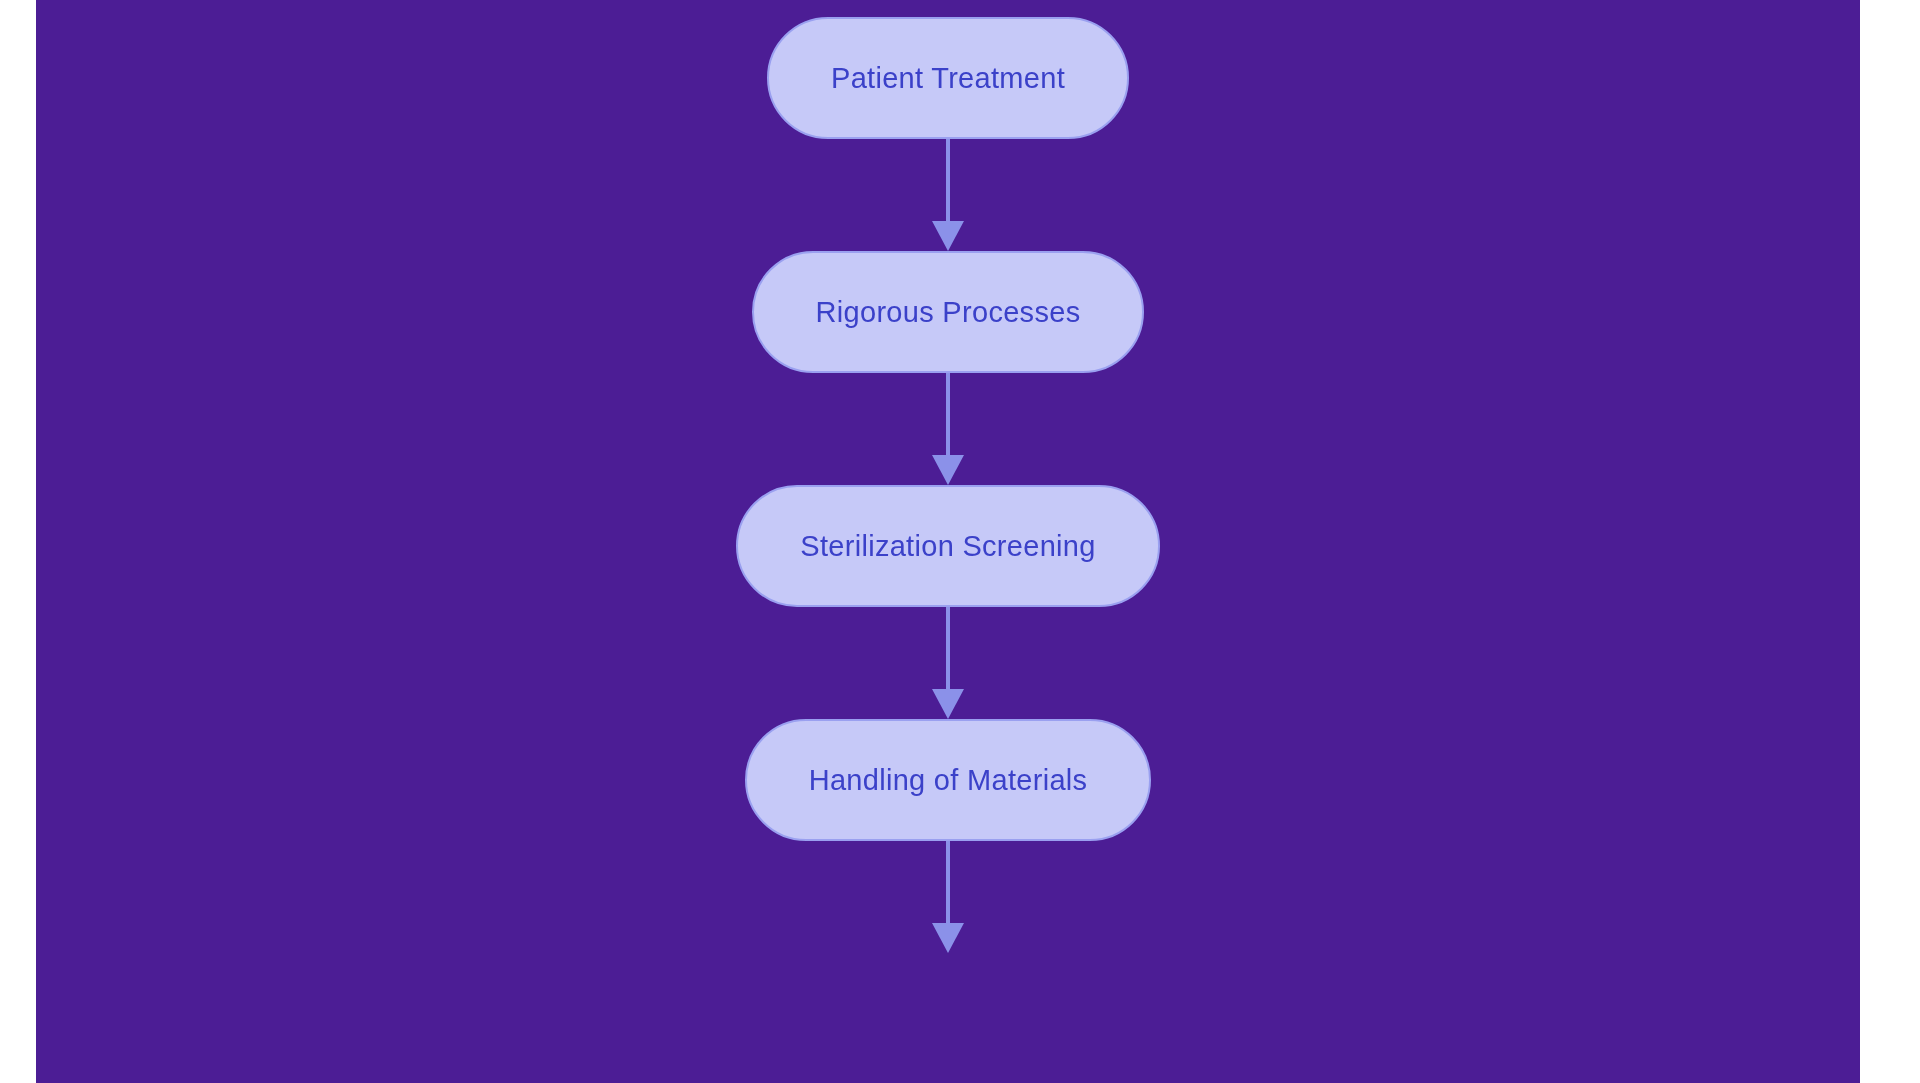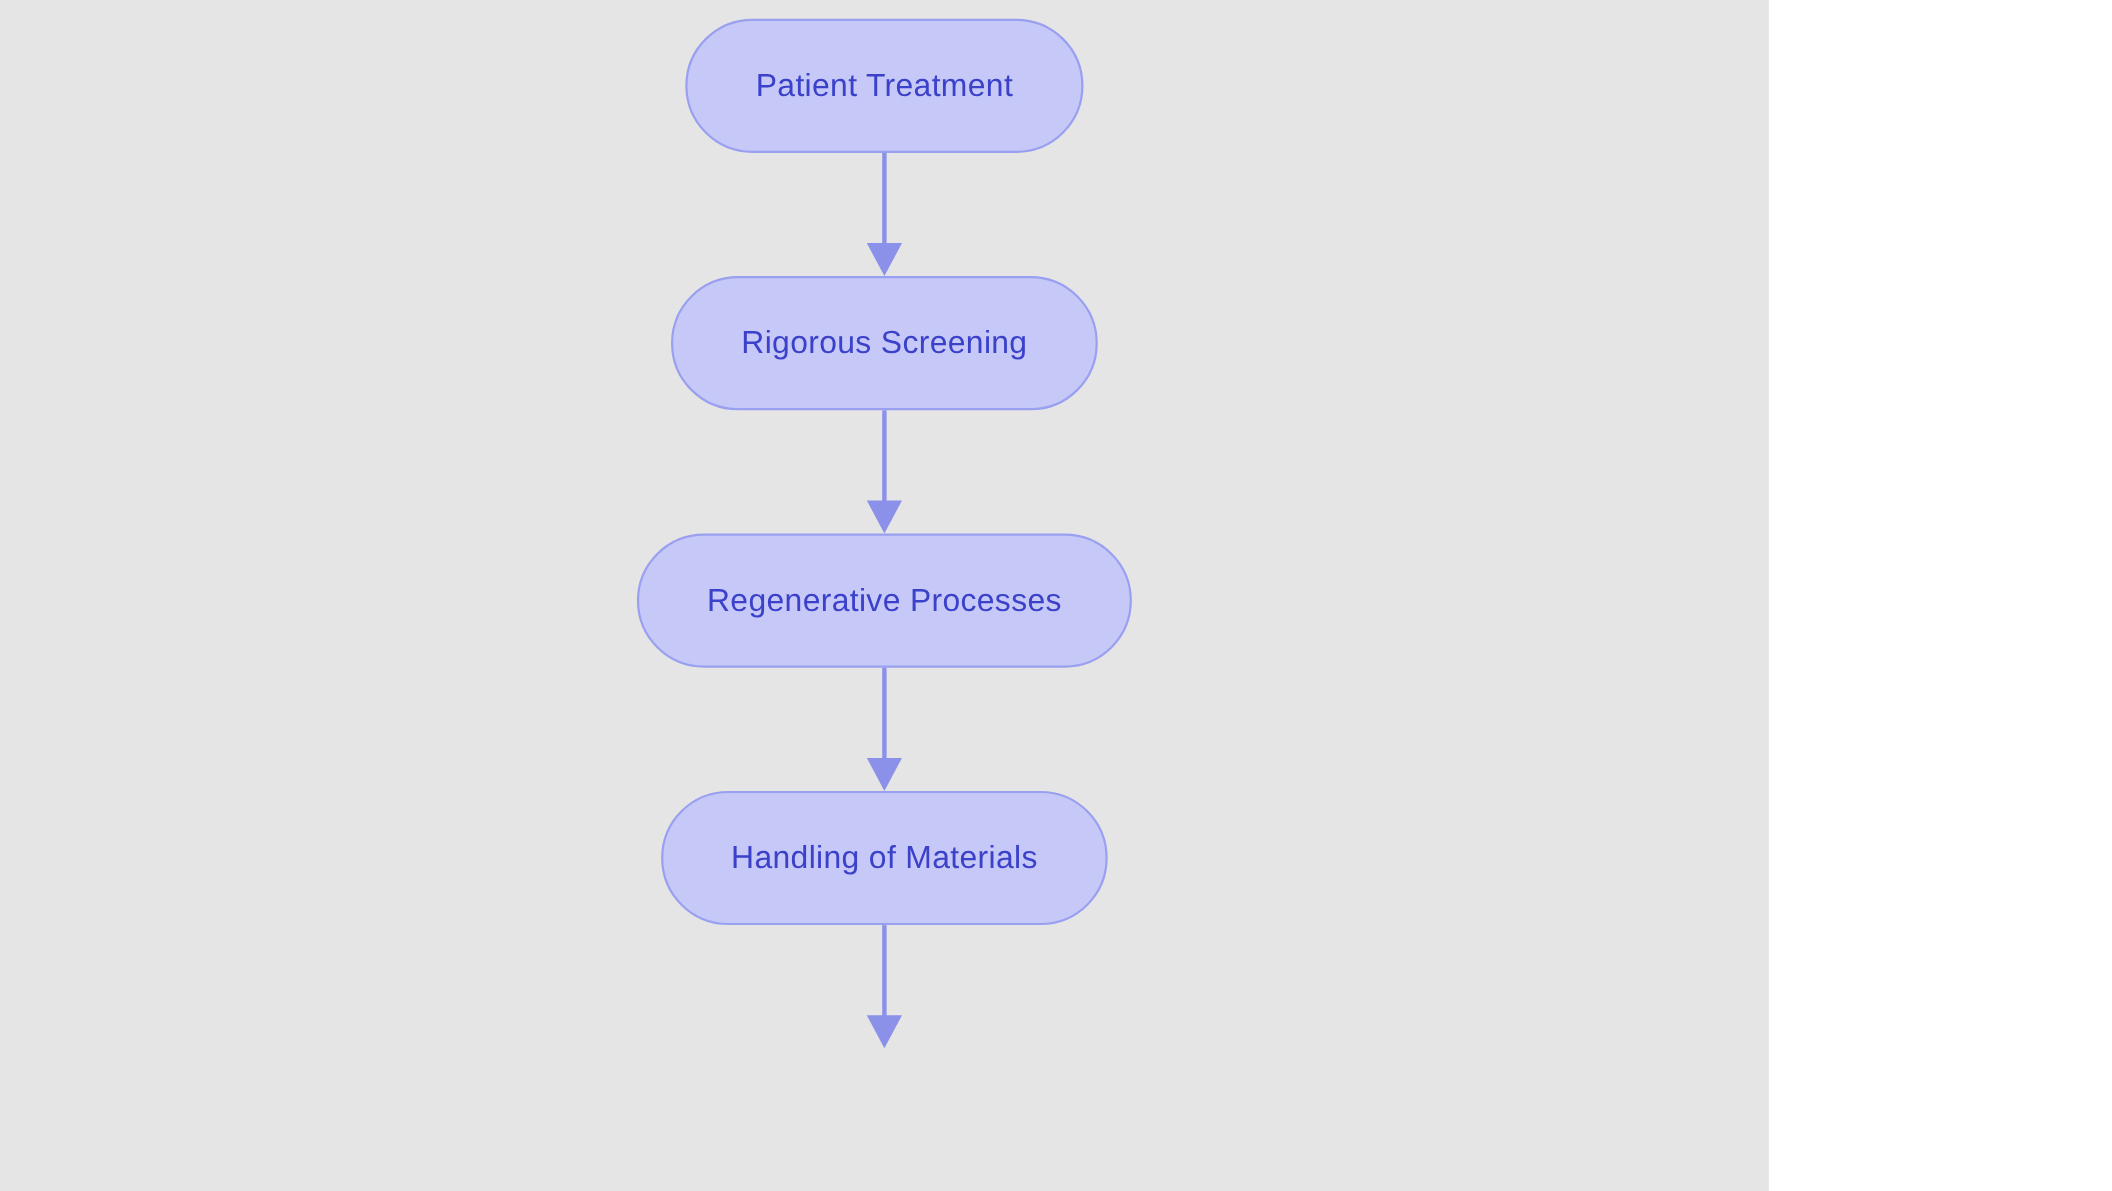--- a/index.html
+++ b/index.html
@@ -3,24 +3,25 @@
 <meta charset="utf-8">
 <style>
   html, body {
     margin: 0;
     padding: 0;
     background: #ffffff;
     font-family: "Liberation Sans", sans-serif;
   }
   .canvas {
     position: relative;
-    width: 1608px;
+    width: 1824px;
     height: 1083px;
-    background: #e5e5e5;
+    background: #4c1d95;
     overflow: hidden;
+    margin-left: 36px;
   }
   .flow {
     position: absolute;
     left: 0;
     top: 17px;
     width: 100%;
     display: flex;
     flex-direction: column;
     align-items: center;
   }
@@ -68,30 +69,30 @@
     <div class="node">
       <span>Patient Treatment</span>
     </div>
 
     <div class="arrow">
       <div class="arrow-line"></div>
       <div class="arrow-head"></div>
     </div>
 
     <div class="node">
-      <span>Rigorous Screening</span>
+      <span>Rigorous Processes</span>
     </div>
 
     <div class="arrow">
       <div class="arrow-line"></div>
       <div class="arrow-head"></div>
     </div>
 
     <div class="node">
-      <span>Regenerative Processes</span>
+      <span>Sterilization Screening</span>
     </div>
 
     <div class="arrow">
       <div class="arrow-line"></div>
       <div class="arrow-head"></div>
     </div>
 
     <div class="node">
       <span>Handling of Materials</span>
     </div>

